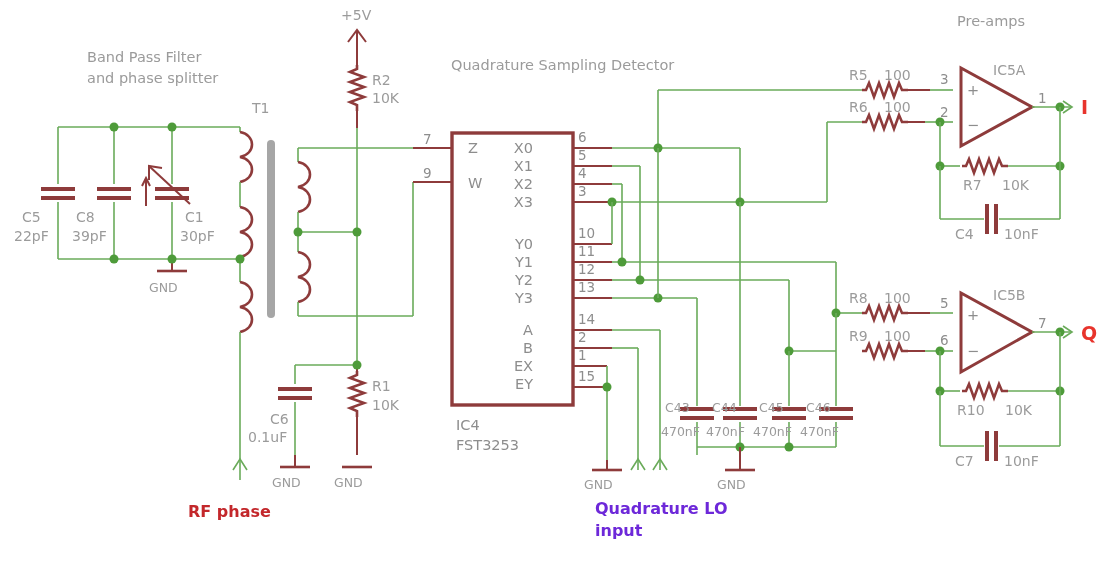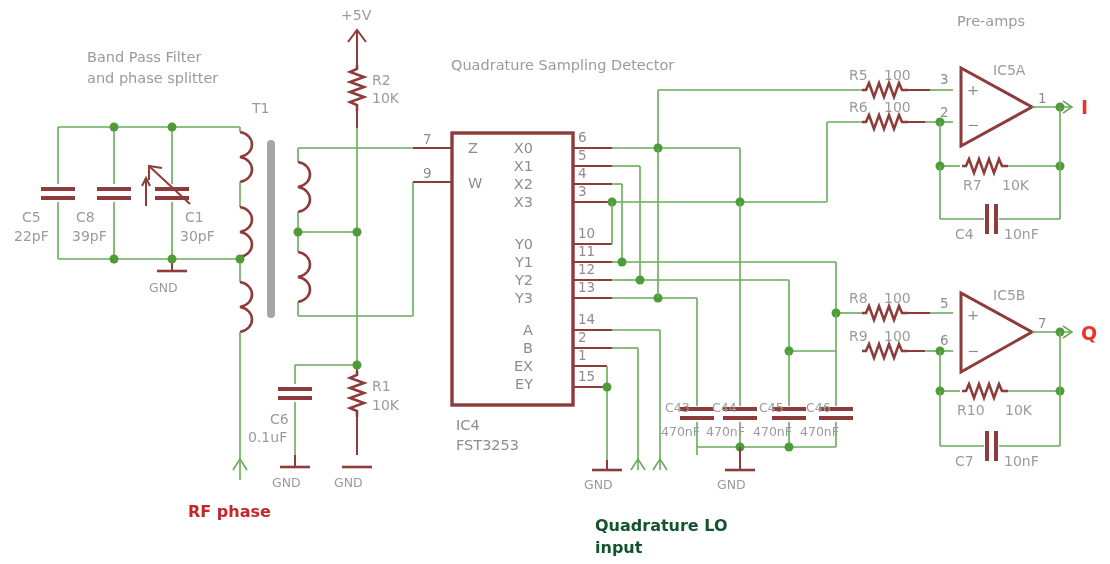--- a/index.html
+++ b/index.html
@@ -406,18 +406,18 @@
   <circle class="junction" cx="172" cy="259" r="4.5"></circle>
   <circle class="junction" cx="240" cy="259" r="4.5"></circle>
   <circle class="junction" cx="298" cy="232" r="4.5"></circle>
   <circle class="junction" cx="357" cy="232" r="4.5"></circle>
   <circle class="junction" cx="357" cy="365" r="4.5"></circle>
 
 </svg>
 </div>
 
 <div style="position:absolute; left:595px; top:498px;">
-  <div style="color:#14532d; font-family:'DejaVu Sans',sans-serif; font-size:16px; font-weight:bold; line-height:22px;margin-top:17px;">
+  <div style="color:#6d28d9; font-family:'DejaVu Sans',sans-serif; font-size:16px; font-weight:bold; line-height:22px;">
     <span>Quadrature LO</span><br>
     <span>input</span>
   </div>
 </div>
 <div style="position:absolute; left:188px; top:502px; color:#c3272b; font-family:'DejaVu Sans',sans-serif; font-size:16px; font-weight:bold;">RF phase</div>
 
 </body></html>

